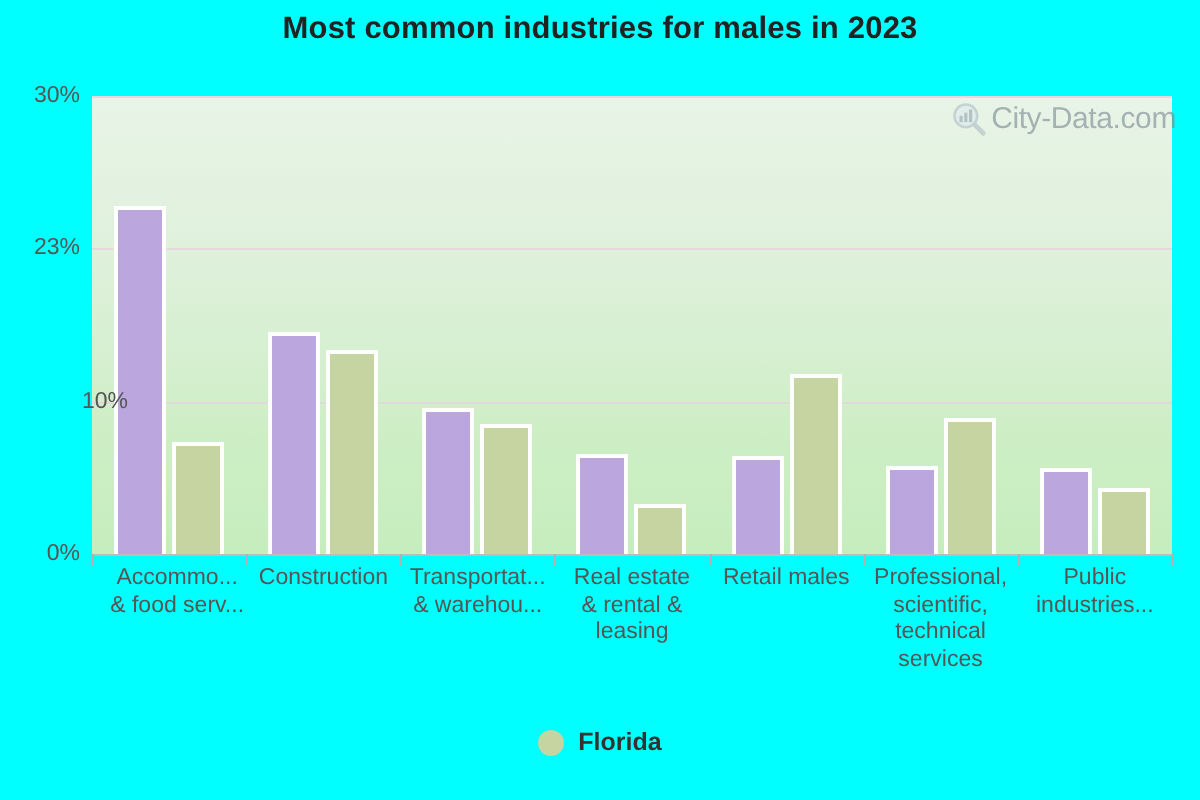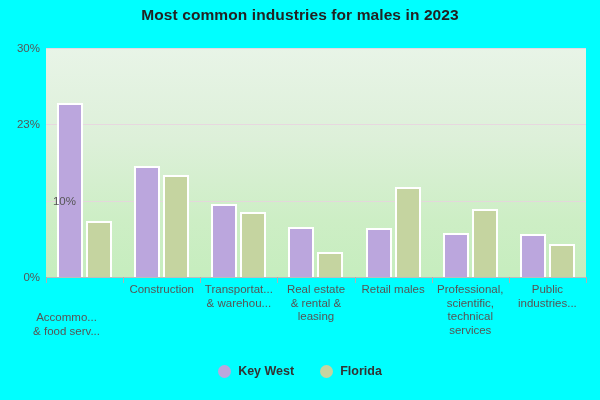--- a/index.html
+++ b/index.html
@@ -187,27 +187,27 @@
           <div class="bar key-west" title="Key West: 5.6%" style="height: 42.7467px; background: rgb(187, 166, 221);"></div>
           <div class="bar florida" title="Florida: 4.3%" style="height: 32.8233px; background: rgb(197, 212, 160);"></div>
         </div>
       </div>
   </div>
 
   <div class="axis-baseline"></div>
 
   <div id="y-axis">
       <div class="y-label-inner" style="top: 277px; left: 0px; width: 40px;">0%</div>
-      <div class="y-label-inner" style="top: 200.667px; left: 16px; width: 40px; padding-left: 20px;">10%</div>
+      <div class="y-label-inner" style="top: 200.667px; left: 4px; width: 40px; padding-left: 20px;">10%</div>
       <div class="y-label-inner" style="top: 124.333px; left: 0px; width: 40px;">23%</div>
       <div class="y-label-inner" style="top: 48px; left: 0px; width: 40px;">30%</div>
     </div>
   <div id="x-axis">
       <div class="tick" style="left: 46px;"></div>
-      <div class="x-label" style="left: 28px; width: 77.1429px; margin-top: 28px;">Accommo...
+      <div class="x-label" style="left: 50px; width: 77.1429px;">Accommo...
 &amp; food serv...</div>
       <div class="tick" style="left: 123.143px;"></div>
       <div class="x-label" style="left: 123.143px; width: 77.1429px;">Construction</div>
       <div class="tick" style="left: 200.286px;"></div>
       <div class="x-label" style="left: 200.286px; width: 77.1429px;">Transportat...
 &amp; warehou...</div>
       <div class="tick" style="left: 277.429px;"></div>
       <div class="x-label" style="left: 277.429px; width: 77.1429px;">Real estate
 &amp; rental &amp;
 leasing</div>
@@ -217,25 +217,32 @@
       <div class="x-label" style="left: 431.714px; width: 77.1429px;">Professional,
 scientific,
 technical
 services</div>
       <div class="tick" style="left: 508.857px;"></div>
       <div class="x-label" style="left: 508.857px; width: 77.1429px;">Public
 industries...</div>
       <div class="tick" style="left: 586px;"></div>
     </div>
 
+  <div class="watermark">
+    <svg class="wm-logo" viewBox="0 0 24 24">
+      <circle cx="10" cy="10" r="8" fill="#aebec7"></circle>
+      <circle cx="10" cy="10" r="6.4" fill="#dfe9ee"></circle>
+      <rect x="6" y="10" width="2" height="4" fill="#8fa6b2"></rect>
+      <rect x="9" y="8" width="2" height="6" fill="#8fa6b2"></rect>
+      <rect x="12" y="6" width="2" height="8" fill="#8fa6b2"></rect>
+      <path d="M15.5 15.5 L21 21" stroke="#aebec7" stroke-width="3" stroke-linecap="round" fill="none"></path>
+    </svg>
+    <span class="watermark-text">City-Data.com</span>
+  </div>
 
   <div class="legend" id="legend">
-      <div class="legend-item">
-        <span class="legend-swatch" style="background: rgb(187, 166, 221);"></span>
-        <span class="legend-label">Key West</span>
-      </div>
       <div class="legend-item">
         <span class="legend-swatch" style="background: rgb(197, 212, 160);"></span>
         <span class="legend-label">Florida</span>
       </div>
     </div>
 
 </div>
 
 </body></html>

